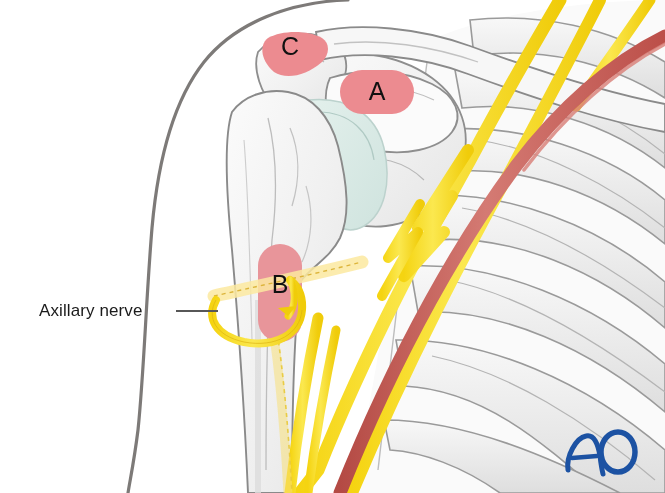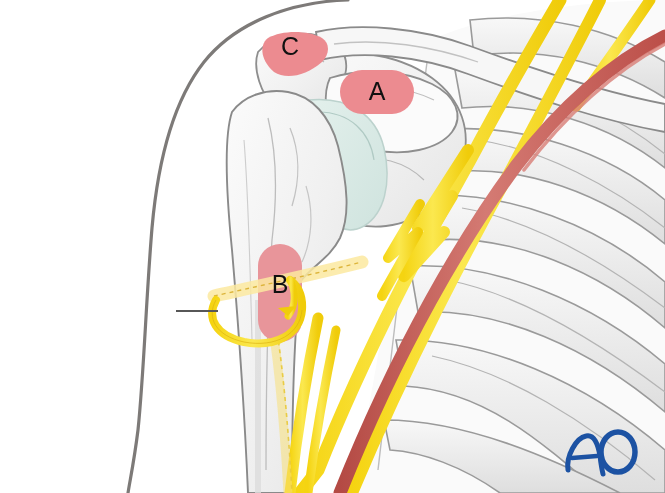--- a/index.html
+++ b/index.html
@@ -218,20 +218,21 @@
       <g>
         <path d="M568,470 C566,456 576,438 586,436 C594,434 598,444 600,456
                  C601,464 602,470 603,474" fill="none" stroke="#1c52a3" stroke-width="5" stroke-linecap="round"></path>
         <path d="M572,458 L597,456" fill="none" stroke="#1c52a3" stroke-width="4.5" stroke-linecap="round"></path>
         <ellipse cx="618" cy="452" rx="17" ry="20" fill="none" stroke="#1c52a3" stroke-width="5.5"></ellipse>
       </g>
 
     </g>
   </svg>
 
+  <div id="axillary-nerve-label" class="callout-label">Axillary nerve</div>
 
   <div class="marker-letter" style="left:364px; top:79px; width:26px;">A</div>
 
   <div class="marker-letter" style="left:267px; top:272px; width:26px;">B</div>
 
   <div class="marker-letter" style="left:277px; top:34px; width:26px;">C</div>
 
 </div>
 
 </body></html>

